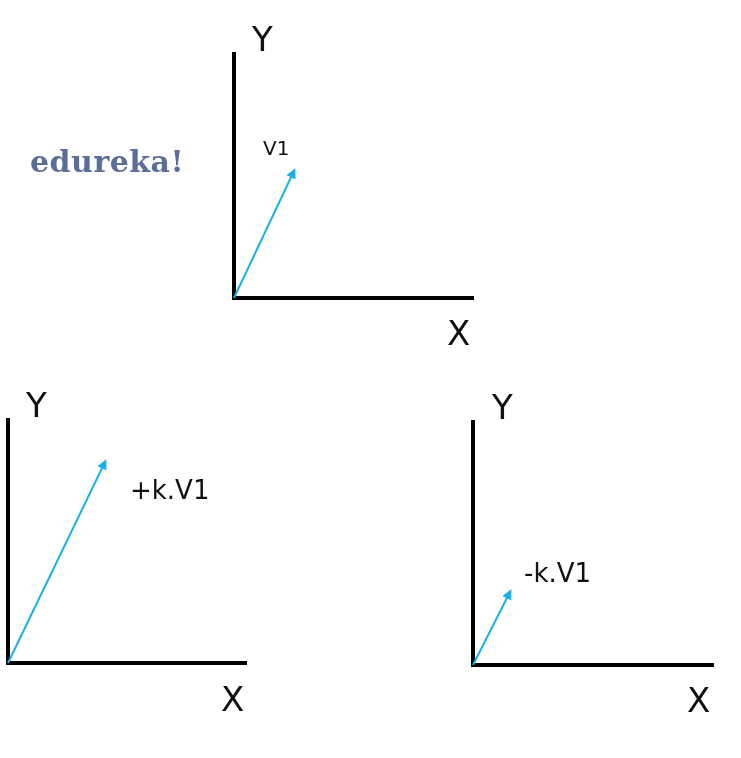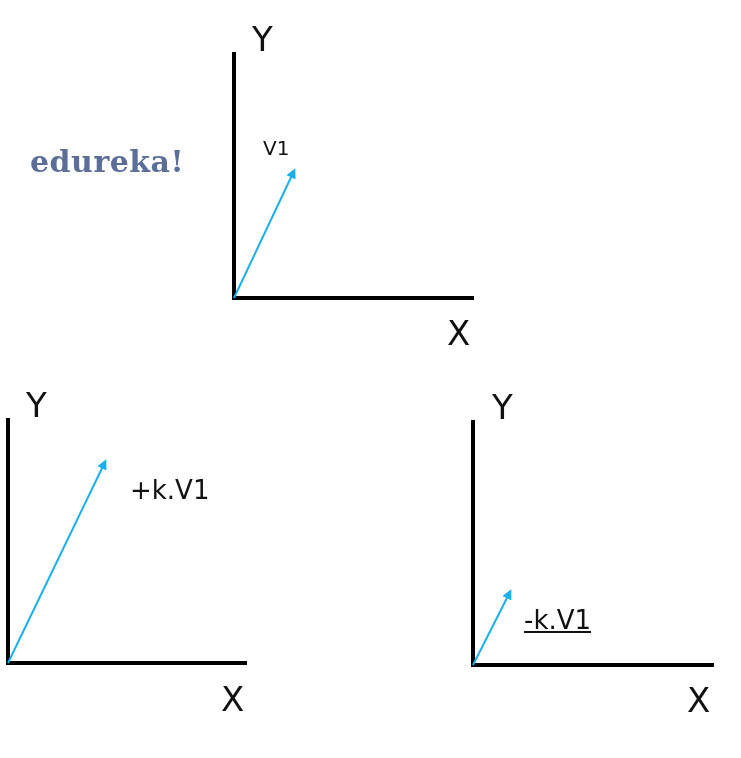--- a/index.html
+++ b/index.html
@@ -44,13 +44,13 @@
 <div class="lbl axis-lbl" style="left:252px; top:22px;">Y</div>
 <div class="lbl axis-lbl" style="left:447px; top:316px;">X</div>
 <div class="lbl vec-lbl" style="left:263px; top:138px; font-size:20px;">V1</div>
 
 <div class="lbl axis-lbl" style="left:26px; top:388px;">Y</div>
 <div class="lbl axis-lbl" style="left:221px; top:682px;">X</div>
 <div class="lbl vec-lbl" style="left:110px; top:477px;margin-left:20px;">+k.V1</div>
 
 <div class="lbl axis-lbl" style="left:492px; top:390px;">Y</div>
 <div class="lbl axis-lbl" style="left:687px; top:683px;">X</div>
-<div class="lbl vec-lbl" style="left:524px; top:607px;text-decoration:underline;">-k.V1</div>
+<div class="lbl vec-lbl" style="left:524px; top:560px;">-k.V1</div>
 
 </body></html>

